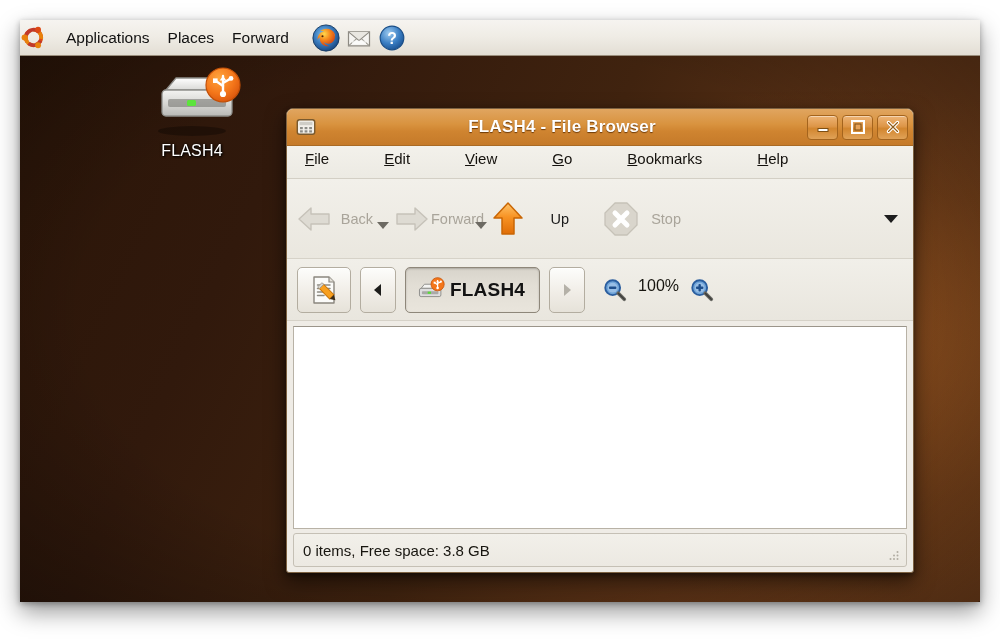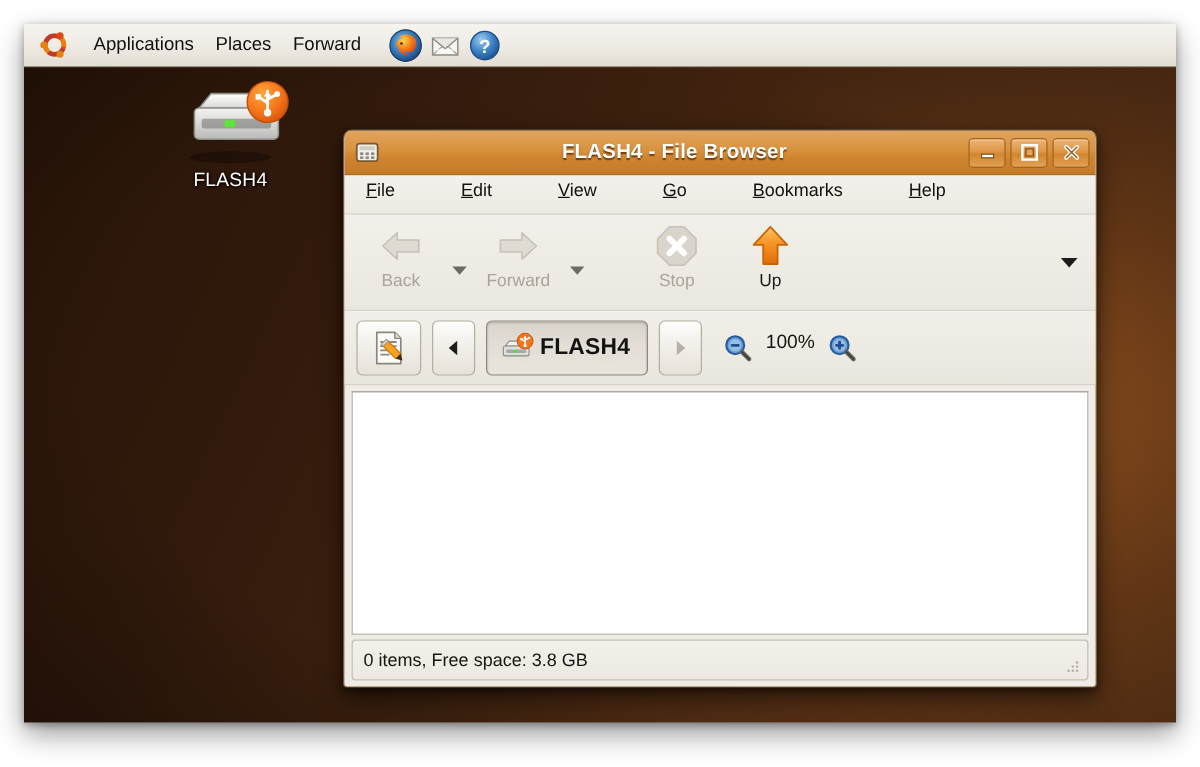--- a/index.html
+++ b/index.html
@@ -56,21 +56,20 @@
   
   .panel {
     position: absolute;
     left: 0; top: 0;
     width: 960px; height: 36px;
     background: linear-gradient(to bottom, #f6f4f0 0%, #efece5 48%, #e3ded4 100%);
     border-bottom: 1px solid #8e apparently;
     border-bottom: 1px solid #9a8e7c;
     display: flex;
     align-items: center;
-    padding-left: 12px;
     font-size: 15.5px;
     color: #1a1a1a;
   }
   .ubuntu-logo {
     width: 27px; height: 27px;
     position: relative;
     margin-right: 10px;
     flex: 0 0 auto;
   }
   .panel-menu {
@@ -170,23 +169,23 @@
     flex: 0 0 auto;
     background: linear-gradient(to bottom, #f2f0ea 0%, #eae7df 100%);
     border-bottom: 1px solid #d6d2c8;
     display: flex;
     align-items: center;
     padding: 0 8px;
     position: relative;
   }
   .tb-item {
     display: flex;
-    flex-direction: column;
+    flex-direction: row;
     align-items: center;
-    justify-content: flex-start;
+    justify-content: space-between;
     width: 78px;
     height: 68px;
     cursor: pointer;
     border-radius: 4px;
   }
   .tb-item .ic { height: 40px; display: flex; align-items: center; justify-content: center; }
   .tb-item .lbl { font-size: 14.5px; margin-top: 1px; color: #1a1a1a; }
   .tb-item.disabled .lbl { color: #a9a49a; }
   .tb-arrow {
     width: 20px; height: 68px;
@@ -446,44 +445,44 @@
             <svg width="38" height="32" viewBox="0 0 38 32">
               <path d="M22 5 L34 16 L22 27 V21 H4 V11 H22 Z" fill="#dedbd3" stroke="#c6c2b9" stroke-width="1.4" stroke-linejoin="round"></path>
             </svg>
           </div>
           <div class="lbl">Forward</div>
         </div>
         <div class="tb-arrow">
           <div class="caret-gray"></div>
         </div>
 
-        <div class="tb-item disabled" style="margin-left:34px;">
-          <div class="ic">
-            <svg width="36" height="36" viewBox="0 0 36 36">
-              <path d="M12 2 H24 L34 12 V24 L24 34 H12 L2 24 V12 Z" fill="#d9d5cc" stroke="#c6c2b8" stroke-width="1.3" stroke-linejoin="round"></path>
-              <path d="M12 12 L24 24 M24 12 L12 24" stroke="#ffffff" stroke-width="5" stroke-linecap="round"></path>
-            </svg>
-          </div>
-          <div class="lbl">Stop</div>
-        </div>
-
         <div class="tb-item">
           <div class="ic">
             <svg width="34" height="36" viewBox="0 0 34 36">
               <defs>
                 <linearGradient id="upg" x1="0" y1="0" x2="0" y2="1">
                   <stop offset="0%" stop-color="#ffc46a"></stop>
                   <stop offset="45%" stop-color="#f79324"></stop>
                   <stop offset="100%" stop-color="#e06d06"></stop>
                 </linearGradient>
               </defs>
               <path d="M17 2 L31 17 H23 V33 H11 V17 H3 Z" fill="url(#upg)" stroke="#c96604" stroke-width="1.5" stroke-linejoin="round"></path>
             </svg>
           </div>
           <div class="lbl">Up</div>
+        </div>
+
+        <div class="tb-item disabled" style="margin-left:34px;">
+          <div class="ic">
+            <svg width="36" height="36" viewBox="0 0 36 36">
+              <path d="M12 2 H24 L34 12 V24 L24 34 H12 L2 24 V12 Z" fill="#d9d5cc" stroke="#c6c2b8" stroke-width="1.3" stroke-linejoin="round"></path>
+              <path d="M12 12 L24 24 M24 12 L12 24" stroke="#ffffff" stroke-width="5" stroke-linecap="round"></path>
+            </svg>
+          </div>
+          <div class="lbl">Stop</div>
         </div>
 
         <div class="tb-spacer"></div>
 
         <div class="tb-overflow">
           <div class="caret-dark"></div>
         </div>
       </div>
 
       <div class="locbar">

